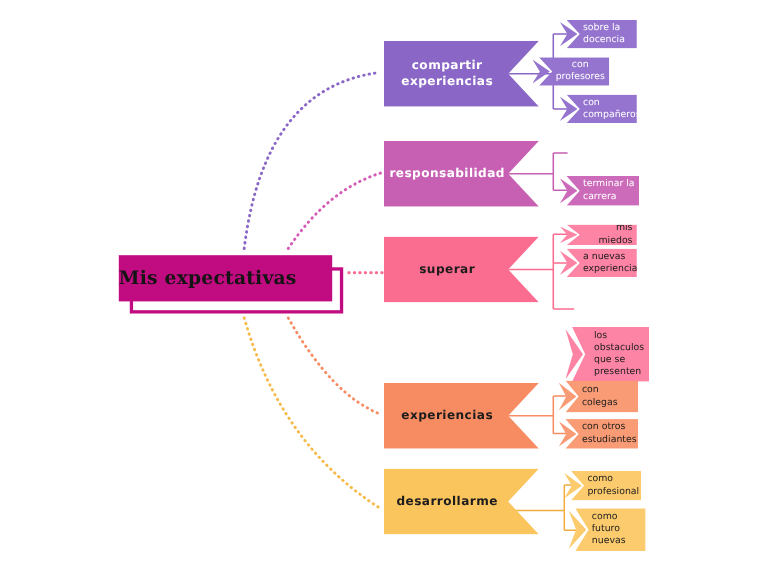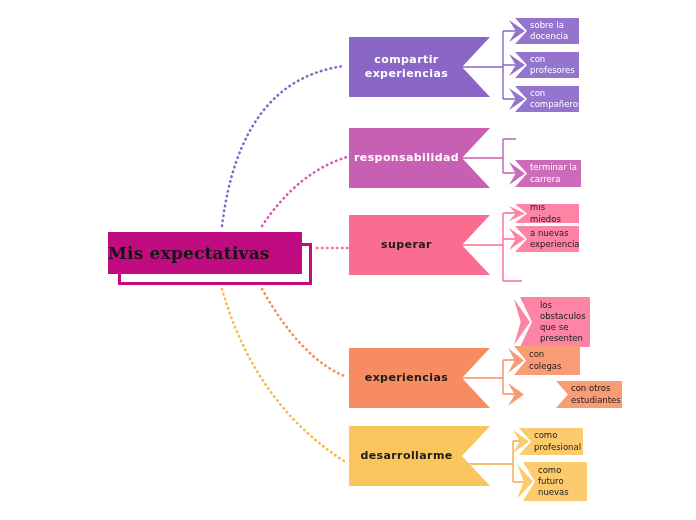--- a/index.html
+++ b/index.html
@@ -78,61 +78,61 @@
     <span class="center-label">Mis expectativas</span>
   </div>
 
   <div class="branch bg-purple" style="top:37px;">
     <span>compartir experiencias</span>
   </div>
   <div class="child" style="left:509px; top:18px; height:26px;">
     <span class="chev bg-purple-l"></span>
     <span class="crect bg-purple-l" style="width:64px;">sobre la docencia</span>
   </div>
-  <div class="child" style="left:509px; top:52px; height:26px;">
+  <div class="child" style="left:484px; top:52px; height:26px;text-align:center;">
     <span class="chev bg-purple-l"></span>
     <span class="crect bg-purple-l" style="width:64px;">con profesores</span>
   </div>
   <div class="child" style="left:509px; top:86px; height:26px;">
     <span class="chev bg-purple-l"></span>
     <span class="crect bg-purple-l" style="width:64px;">con compañeros</span>
   </div>
 
   <div class="branch bg-orchid" style="top:128px;">
     <span>responsabilidad</span>
   </div>
   <div class="child" style="left:509px; top:160px; height:27px;">
     <span class="chev bg-orchid-l"></span>
     <span class="crect bg-orchid-l" style="width:66px;">terminar la carrera</span>
   </div>
 
   <div class="branch bg-pink" style="top:215px;">
     <span>superar</span>
   </div>
-  <div class="child" style="left:509px; top:204px; height:19px;">
+  <div class="child" style="left:509px; top:204px; height:19px;text-align:right;">
     <span class="chev bg-pink-l"></span>
     <span class="crect bg-pink-l" style="width:64px;">mis miedos</span>
   </div>
   <div class="child" style="left:509px; top:226px; height:26px;">
     <span class="chev bg-pink-l"></span>
     <span class="crect bg-pink-l" style="width:64px;">a nuevas experiencias</span>
   </div>
   <div class="child" style="left:514px; top:256px; height:50px;margin-top:41px;">
     <span class="chev bg-pink-l"></span>
     <span class="crect bg-pink-l" style="width:70px; padding-left:20px;">los obstaculos que se presenten</span>
   </div>
 
   <div class="branch bg-salmon" style="top:348px;">
     <span>experiencias</span>
   </div>
   <div class="child" style="left:508px; top:346px; height:29px;justify-content:center;">
     <span class="chev bg-salmon-l"></span>
     <span class="crect bg-salmon-l" style="width:66px;">con colegas</span>
   </div>
-  <div class="child" style="left:508px; top:381px; height:27px;gap:42px;">
+  <div class="child" style="left:508px; top:381px; height:27px;">
     <span class="chev bg-salmon-l"></span>
     <span class="crect bg-salmon-l" style="width:66px;">con otros estudiantes</span>
   </div>
 
   <div class="branch bg-gold" style="top:426px;">
     <span>desarrollarme</span>
   </div>
   <div class="child" style="left:513px; top:428px; height:27px;">
     <span class="chev bg-gold-l"></span>
     <span class="crect bg-gold-l" style="width:64px;">como profesional</span>

